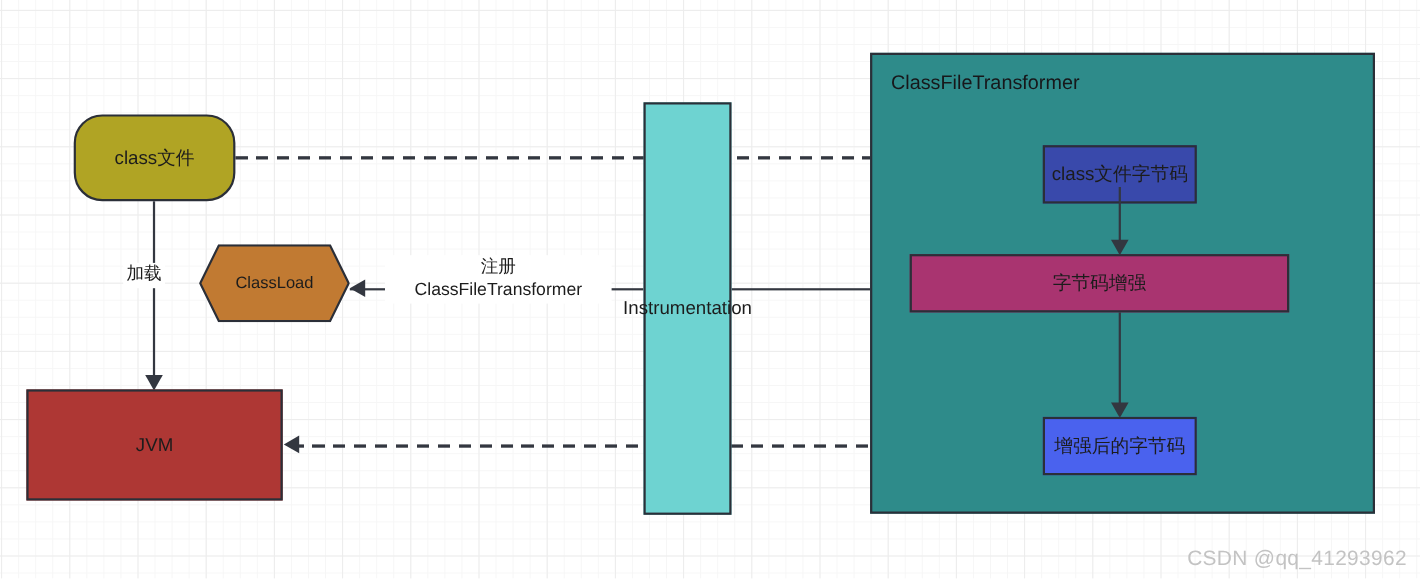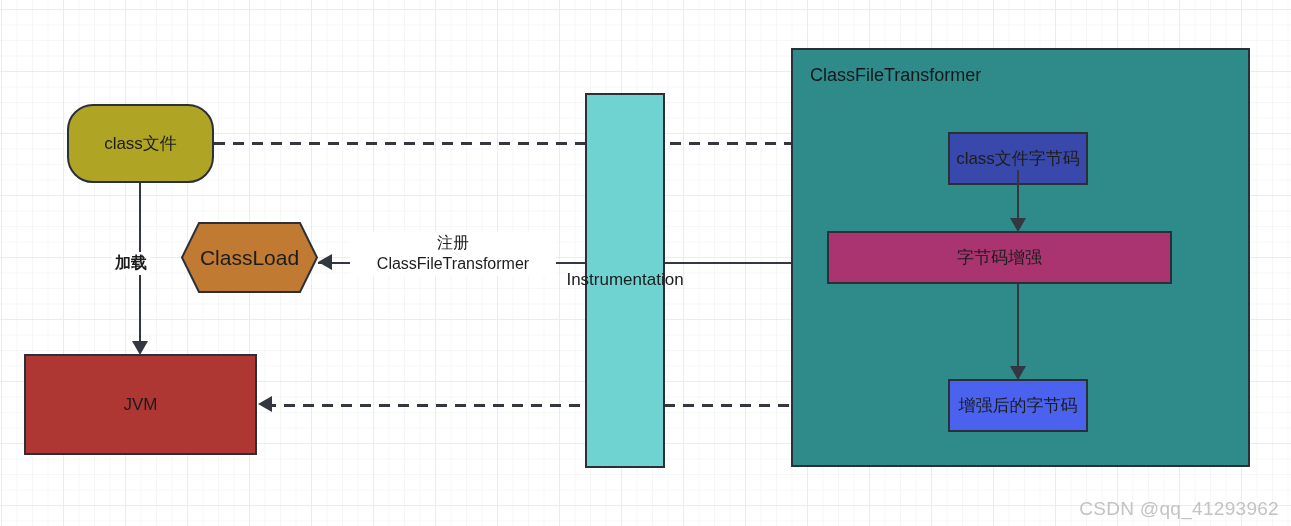--- a/index.html
+++ b/index.html
@@ -81,21 +81,21 @@
   
   #node-classload {
     position: absolute;
     left: 181px; top: 222px; width: 137px; height: 71px;
   }
   #node-classload svg { display: block; }
   #node-classload .hex-text {
     position: absolute;
     left: 0; top: 0; width: 137px; height: 71px;
     display: flex; align-items: center; justify-content: center;
-    font-size: 21px; color: #1c1c1c;
+    font-size: 15px; color: #1c1c1c;
   }
 
   
   .conn { position: absolute; }
 
   
   #conn-classfile-to-bytes {
     left: 214px; top: 142px; width: 726px; height: 3px;
     background-image: repeating-linear-gradient(to right,
       #333740 0px, #333740 11px, transparent 11px, transparent 19px);
@@ -159,21 +159,21 @@
   
   .edge-label {
     position: absolute;
     background: #ffffff;
     color: #1c1c1c;
     font-size: 16px;
     text-align: center;
     line-height: 1.3;
     padding: 1px 3px;
   }
-  #label-load { left: 112px; top: 252px; font-weight: bold; }
+  #label-load { left: 112px; top: 239px; }
   #label-register {
     left: 350px; top: 232px; width: 200px;
   }
 
   #watermark {
     position: absolute;
     right: 12px; bottom: 6px;
     color: #c3c3c3;
     font-size: 19px;
     letter-spacing: 0.3px;

